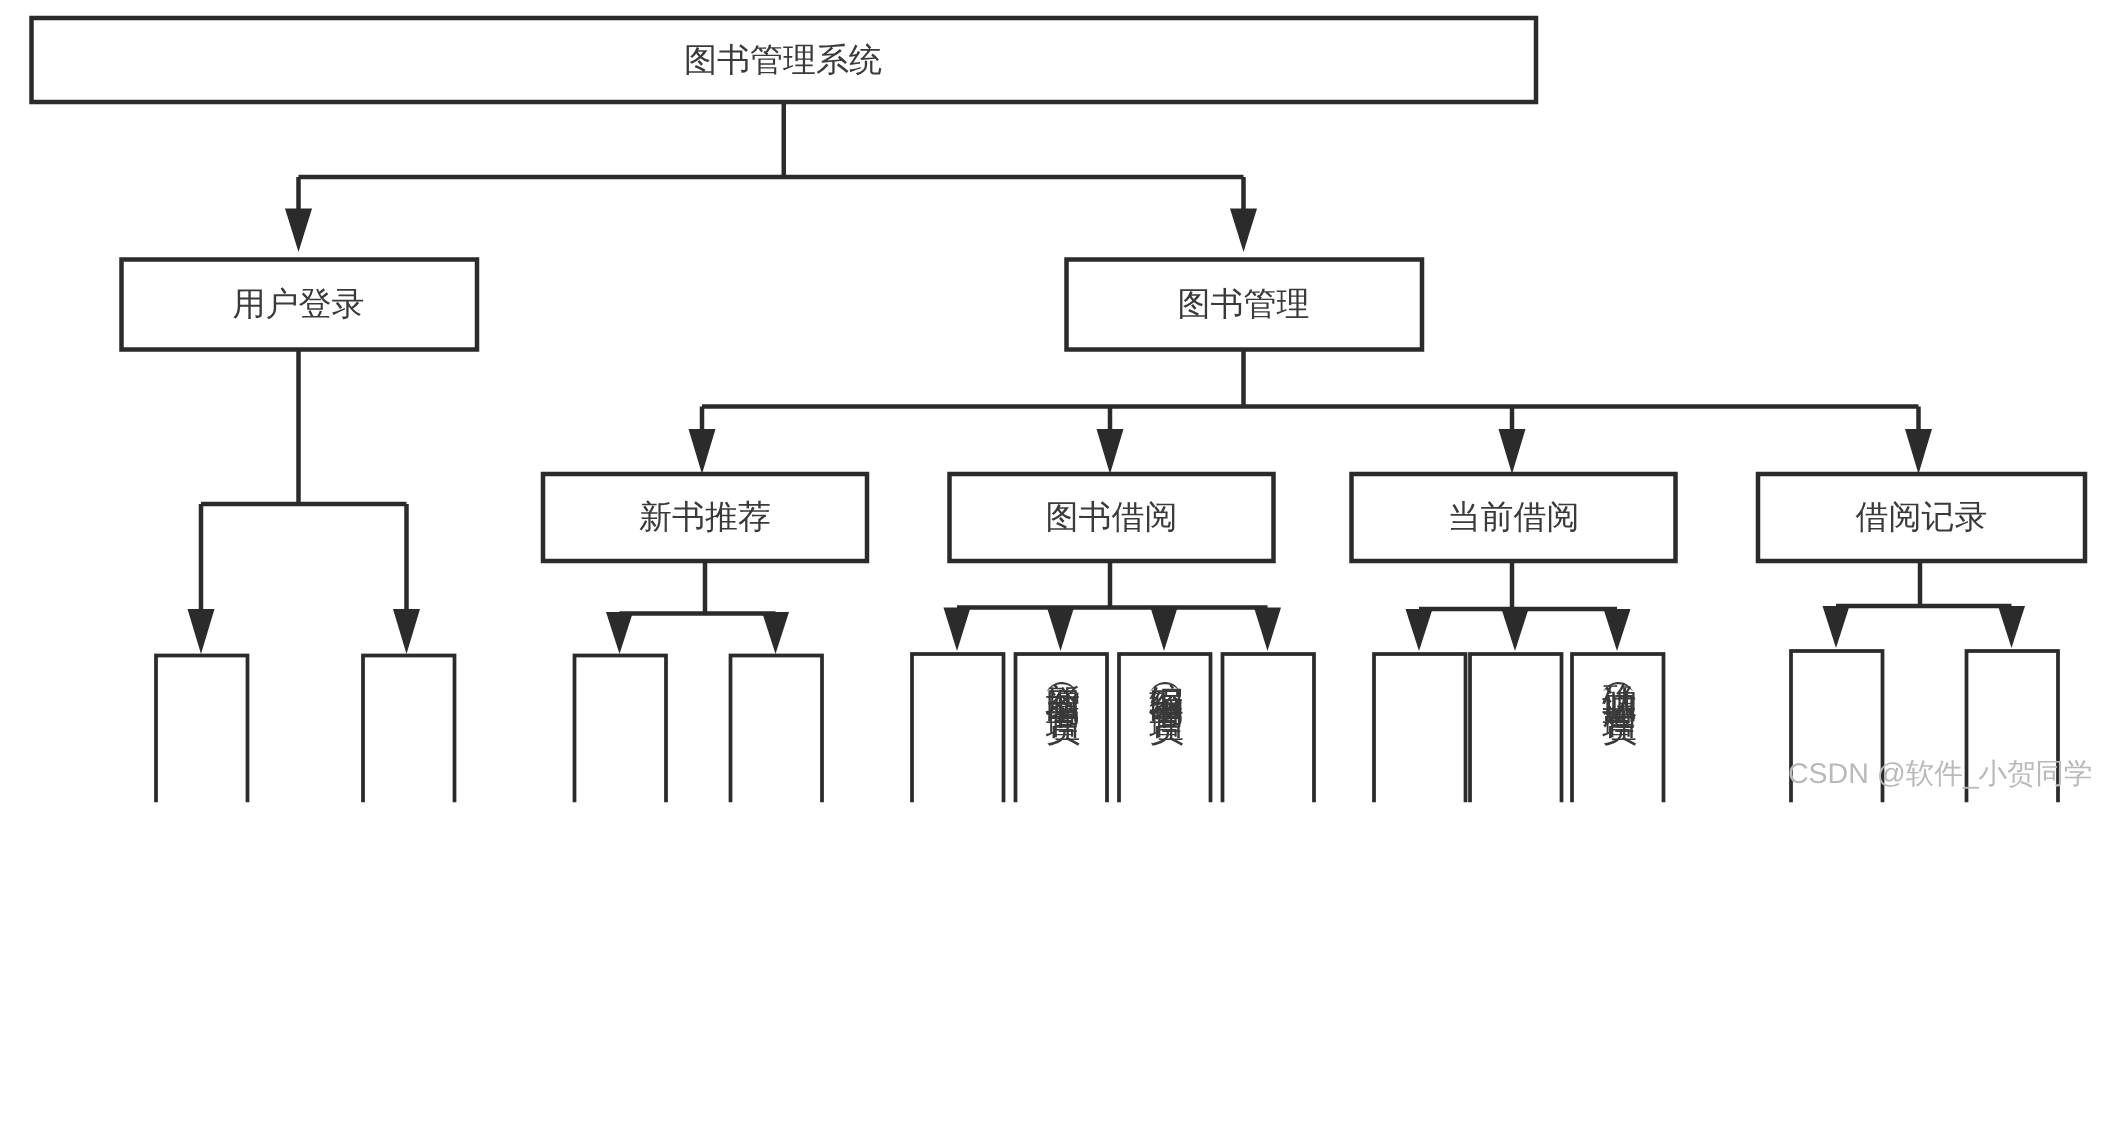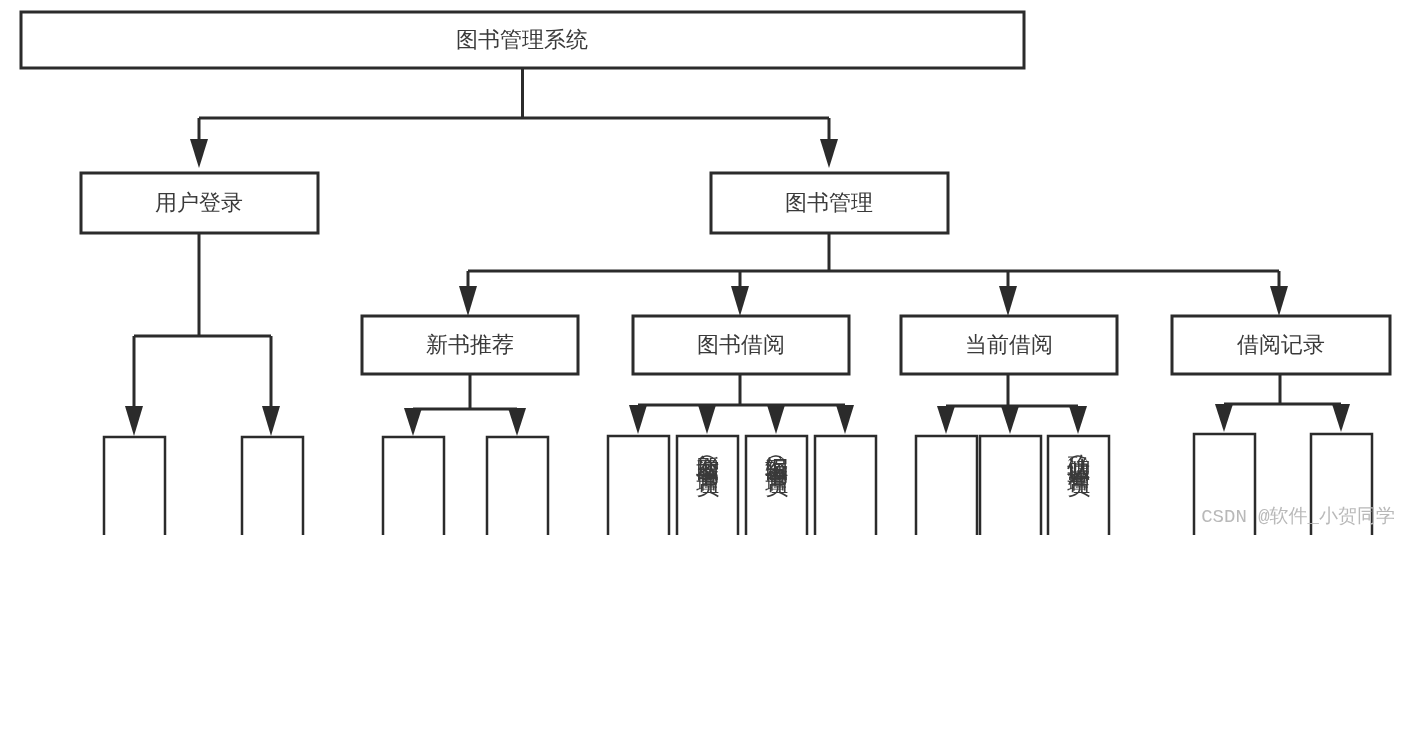--- a/index.html
+++ b/index.html
@@ -48,21 +48,21 @@
     font-family: "DejaVu Sans", "Liberation Sans", sans-serif;
     font-size: 22px;
     fill: #3a3a3a;
     text-anchor: middle;
     dominant-baseline: middle;
   }
   .watermark-text {
     position: absolute;
     right: 10px;
     bottom: 6px;
-    font-family: Liberation Mono, monospace;
+    font-family: Liberation Sans, sans-serif;
     font-size: 19px;
     color: #b9b9b9;
     white-space: nowrap;
     pointer-events: none;
     user-select: none;
   }
   .vlabel {
     writing-mode: vertical-rl;
     text-orientation: upright;
     font-family: "DejaVu Sans", "Liberation Sans", sans-serif;

